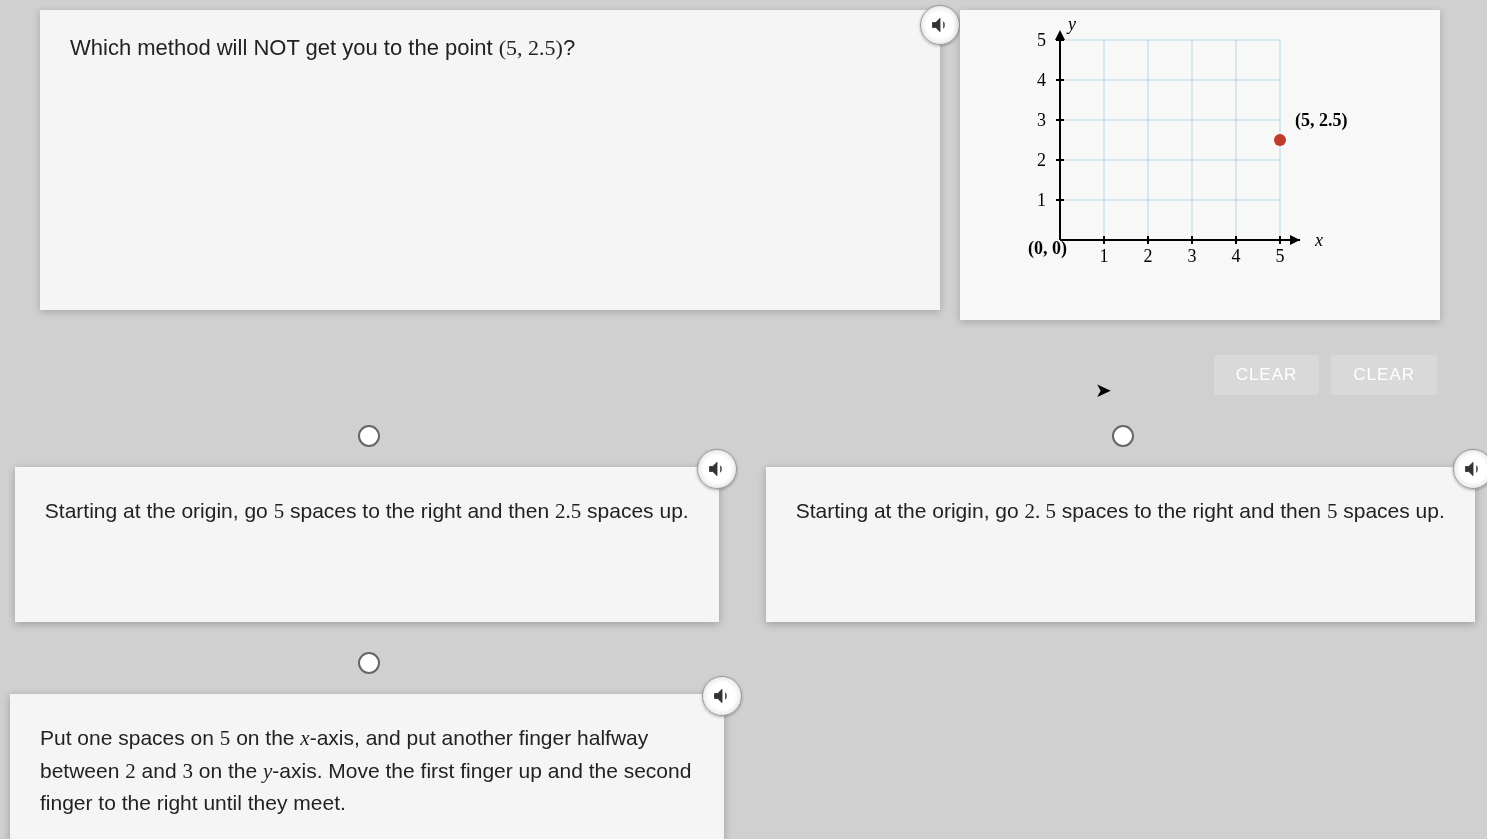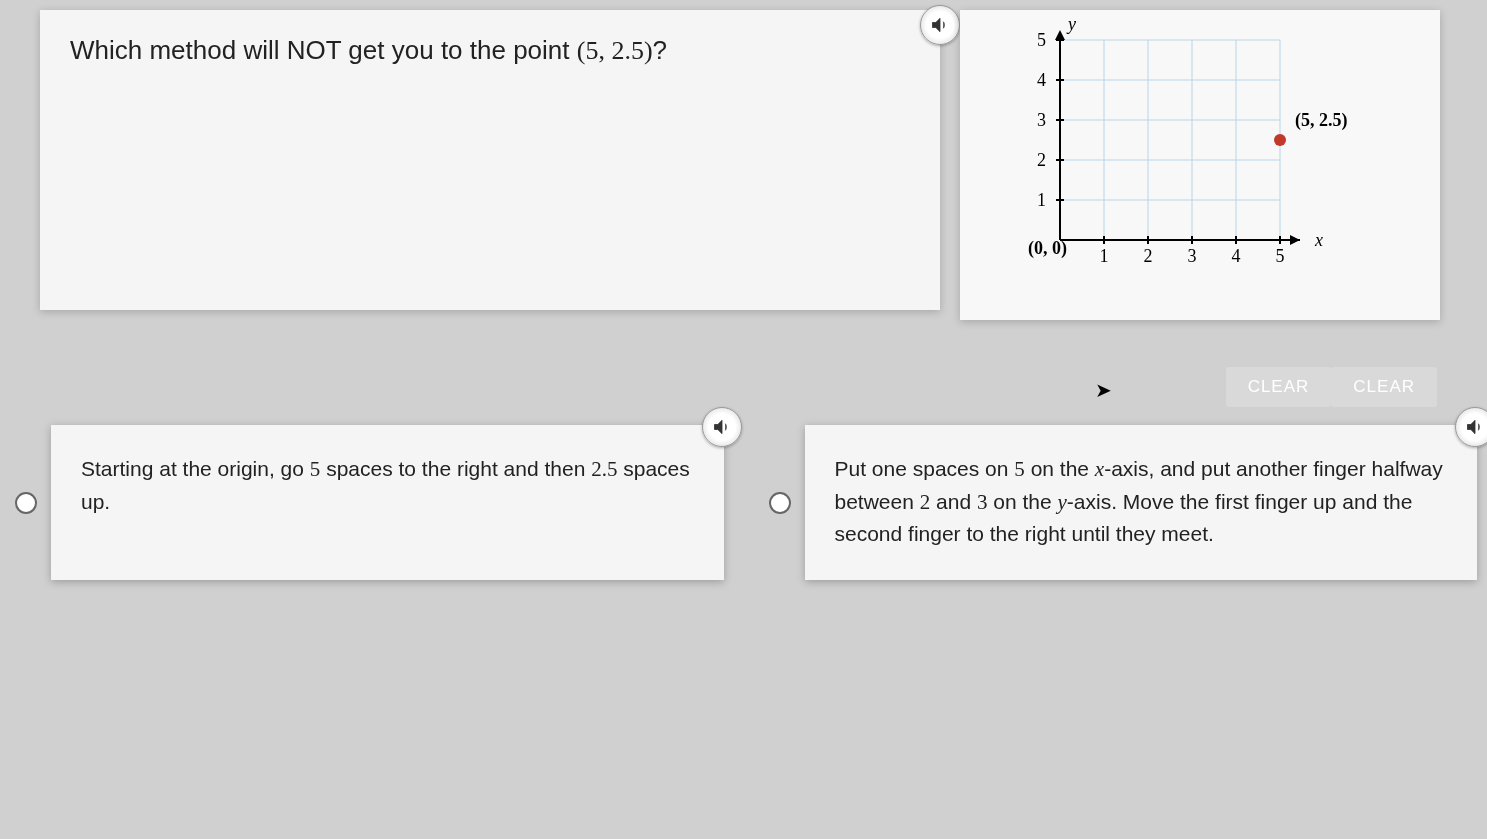--- a/index.html
+++ b/index.html
@@ -15,21 +15,21 @@
       position: absolute;
       top: 10px;
       left: 40px;
       width: 900px;
       height: 300px;
       background: #f5f5f5;
       box-shadow: 0 2px 8px rgba(0,0,0,0.2);
       padding: 25px 30px;
     }
     .question-text {
-      font-size: 26px;
+      font-size: 22px;
       color: #222;
     }
     .speaker-btn {
       position: absolute;
       width: 40px;
       height: 40px;
       border-radius: 50%;
       background: radial-gradient(circle, #fff 50%, #ccc 100%);
       border: 1px solid #999;
       display: flex;
@@ -45,24 +45,24 @@
       top: 10px;
       left: 960px;
       width: 480px;
       height: 310px;
       background: #f8f8f8;
       box-shadow: 0 2px 8px rgba(0,0,0,0.2);
     }
     .graph-svg { width: 100%; height: 100%; }
     .buttons-row {
       position: absolute;
-      top: 367px;
+      top: 355px;
       right: 50px;
       display: flex;
-      gap: 0;
+      gap: 12px;
     }
     .action-btn {
       padding: 10px 22px;
       background: #d9d9d9;
       color: #fff;
       border: none;
       font-size: 17px;
       letter-spacing: 1px;
       border-radius: 3px;
       cursor: pointer;
@@ -80,22 +80,23 @@
       left: 0;
       width: 1487px;
       display: grid;
       grid-template-columns: 1fr 1fr;
       gap: 30px 40px;
       padding: 0 10px;
     }
     .answer-row {
       display: flex;
       align-items: center;
-      gap: 14px;
+      gap: 20px;
       position: relative;
+      flex-direction: column;
     }
     .radio {
       width: 22px;
       height: 22px;
       border: 2px solid #666;
       border-radius: 50%;
       flex-shrink: 0;
       background: #fff;
       margin-left: 5px;
     }
@@ -203,20 +204,31 @@
       <span>Starting at the origin, go </span><span class="num">5</span><span> spaces to the right and then </span><span class="num">2.5</span><span> spaces up.</span>
       <div class="speaker-btn speaker-a">
         <svg viewBox="0 0 24 24">
             <path d="M3 9v6h4l5 5V4L7 9H3z M16 8c1.5 1 1.5 7 0 8" fill="#333" stroke="#333"></path>
           </svg>
       </div>
     </div>
   </div>
 
 
+  <div class="answer-row">
+    <div class="radio"></div>
+    <div class="answer-card sm">
+      <span>Starting at the origin, go </span><span class="num">2. 5</span><span> spaces to the right and then </span><span class="num">5</span><span> spaces up.</span>
+      <div class="speaker-btn speaker-a">
+        <svg viewBox="0 0 24 24">
+            <path d="M3 9v6h4l5 5V4L7 9H3z M16 8c1.5 1 1.5 7 0 8" fill="#333" stroke="#333"></path>
+          </svg>
+      </div>
+    </div>
+  </div>
 
   <div class="answer-row">
     <div class="radio"></div>
     <div class="answer-card">
       <span>Put one spaces on </span><span class="num">5</span><span> on the </span><span class="italic">x</span><span>-axis, and put another finger halfway between </span><span class="num">2</span><span> and </span><span class="num">3</span><span> on the </span><span class="italic">y</span><span>-axis. Move the first finger up and the second finger to the right until they meet.</span>
       <div class="speaker-btn speaker-a">
         <svg viewBox="0 0 24 24">
             <path d="M3 9v6h4l5 5V4L7 9H3z M16 8c1.5 1 1.5 7 0 8" fill="#333" stroke="#333"></path>
           </svg>
       </div>

